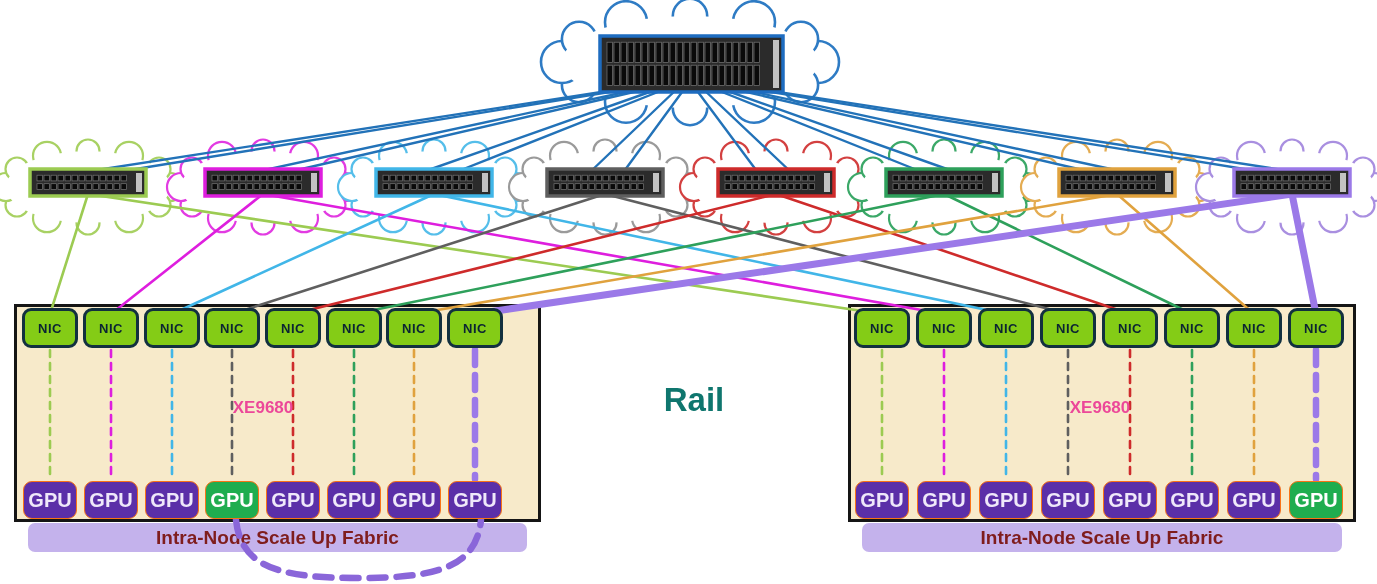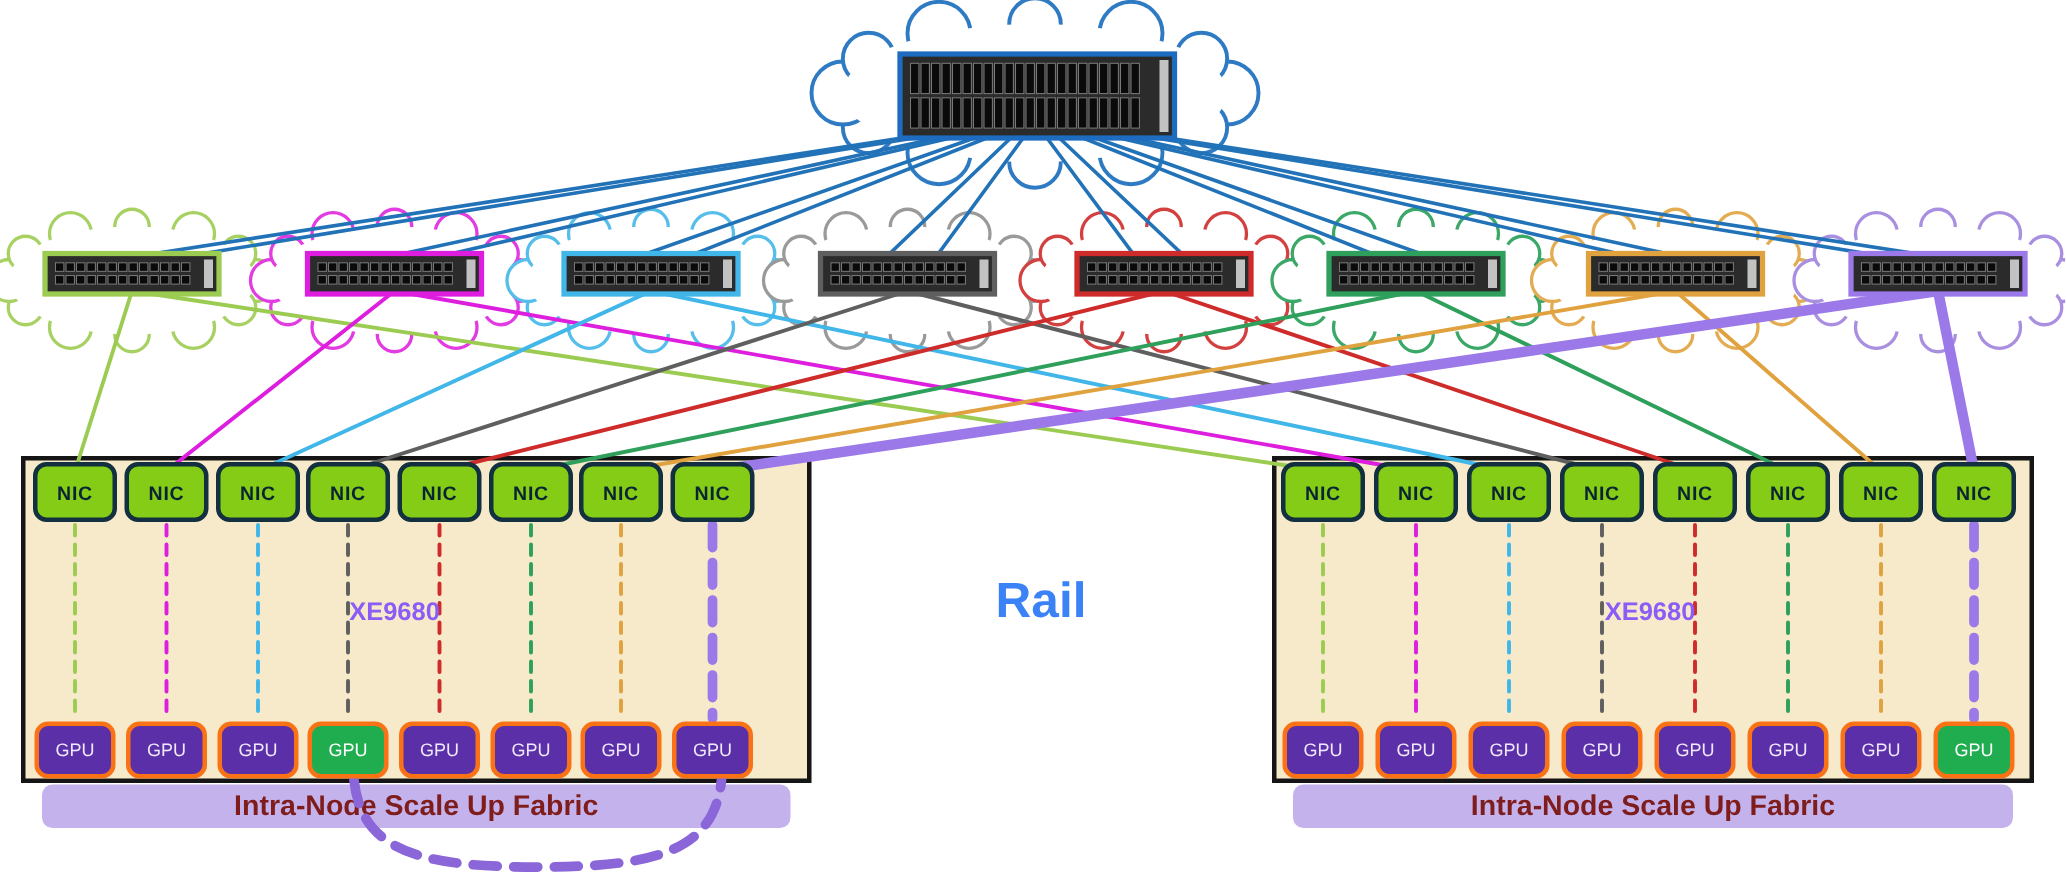--- a/index.html
+++ b/index.html
@@ -5,25 +5,25 @@
   html,body{margin:0;padding:0;background:#ffffff;}
   .stage{position:relative;width:1377px;height:584px;background:#ffffff;overflow:hidden;
          font-family:"Liberation Sans",sans-serif;}
   .node{position:absolute;z-index:1;background:#F7EACA;border:3px solid #151515;box-sizing:border-box;}
   .fabric{position:absolute;z-index:1;background:#C4B2EC;border-radius:7px;display:flex;
           align-items:center;justify-content:center;font-weight:bold;font-size:19px;color:#7f1d1d;}
   svg.layer{position:absolute;left:0;top:0;z-index:2;pointer-events:none;}
   .nic{position:absolute;z-index:3;background:#84cc16;border:3px solid #12303F;border-radius:9px;
        display:flex;align-items:center;justify-content:center;font-weight:bold;font-size:13px;
        color:#0B2433;box-sizing:border-box;letter-spacing:0.5px;}
-  .gpu{position:absolute;z-index:3;background:#5B2FA8;border:3px solid #f97316;border-radius:9px;
-       display:flex;align-items:center;justify-content:center;font-weight:normal;font-size:12px;
+  .gpu{position:absolute;z-index:3;background:#5B2FA8;border:1px solid #f97316;border-radius:9px;
+       display:flex;align-items:center;justify-content:center;font-weight:bold;font-size:20px;
        color:#EFE8FA;box-sizing:border-box;}
   .gpu.green{background:#1FAD4F;color:#FFFFFF;}
-  .xe-label{position:absolute;z-index:3;font-weight:bold;font-size:17px;color:#8b5cf6;
+  .xe-label{position:absolute;z-index:3;font-weight:bold;font-size:17px;color:#ec4899;
             transform:translate(-50%,-50%);white-space:nowrap;}
   .title{position:absolute;z-index:3;text-align:center;font-weight:bold;font-size:33px;
          line-height:43px;transform:translateX(-50%);white-space:nowrap;}
 </style>
 </head>
 <body>
 
 <div class="stage">
   <svg class="layer" id="diagram" width="1377" height="584" viewBox="0 0 1377 584">
       <g>
@@ -492,21 +492,21 @@
       <line x1="882" y1="350" x2="882" y2="479" stroke="#9CCB52" stroke-width="2.6" stroke-linecap="round" stroke-dasharray="7 6"></line>
       <line x1="944" y1="350" x2="944" y2="479" stroke="#DE1EDE" stroke-width="2.6" stroke-linecap="round" stroke-dasharray="7 6"></line>
       <line x1="1006" y1="350" x2="1006" y2="479" stroke="#41B6E8" stroke-width="2.6" stroke-linecap="round" stroke-dasharray="7 6"></line>
       <line x1="1068" y1="350" x2="1068" y2="479" stroke="#5F5F5F" stroke-width="2.6" stroke-linecap="round" stroke-dasharray="7 6"></line>
       <line x1="1130" y1="350" x2="1130" y2="479" stroke="#CE2B2B" stroke-width="2.6" stroke-linecap="round" stroke-dasharray="7 6"></line>
       <line x1="1192" y1="350" x2="1192" y2="479" stroke="#2EA05B" stroke-width="2.6" stroke-linecap="round" stroke-dasharray="7 6"></line>
       <line x1="1254" y1="350" x2="1254" y2="479" stroke="#E0A23E" stroke-width="2.6" stroke-linecap="round" stroke-dasharray="7 6"></line>
       <line x1="1316" y1="350" x2="1316" y2="479" stroke="#9B79E8" stroke-width="6.5" stroke-linecap="round" stroke-dasharray="15 10"></line>
       <path d="M236,520 C241,568 281,578 358.5,578 C436,578 476,568 481,520" fill="none" stroke="#8A66D9" stroke-width="6.5" stroke-dasharray="16 11" stroke-linecap="round"></path>
     </svg>
-  <div class="title" id="title-block" style="left: 694px; top: 378px; color: #3b82f6;">
+  <div class="title" id="title-block" style="left: 694px; top: 378px; color: #0f766e;">
     <div>Rail</div>
   </div>
 <div class="node" style="left: 14px; top: 304px; width: 527px; height: 218px;"></div>
     <div class="fabric" style="left: 28px; top: 523px; width: 499px; height: 29px;">Intra-Node Scale Up Fabric</div>
     <div class="xe-label" style="left: 263px; top: 408px;">XE9680</div>
     <div class="nic" style="left: 22px; top: 308px; width: 56px; height: 40px;">NIC</div>
     <div class="gpu" style="left: 23px; top: 481px; width: 54px; height: 38px;">GPU</div>
     <div class="nic" style="left: 83px; top: 308px; width: 56px; height: 40px;">NIC</div>
     <div class="gpu" style="left: 84px; top: 481px; width: 54px; height: 38px;">GPU</div>
     <div class="nic" style="left: 144px; top: 308px; width: 56px; height: 40px;">NIC</div>

